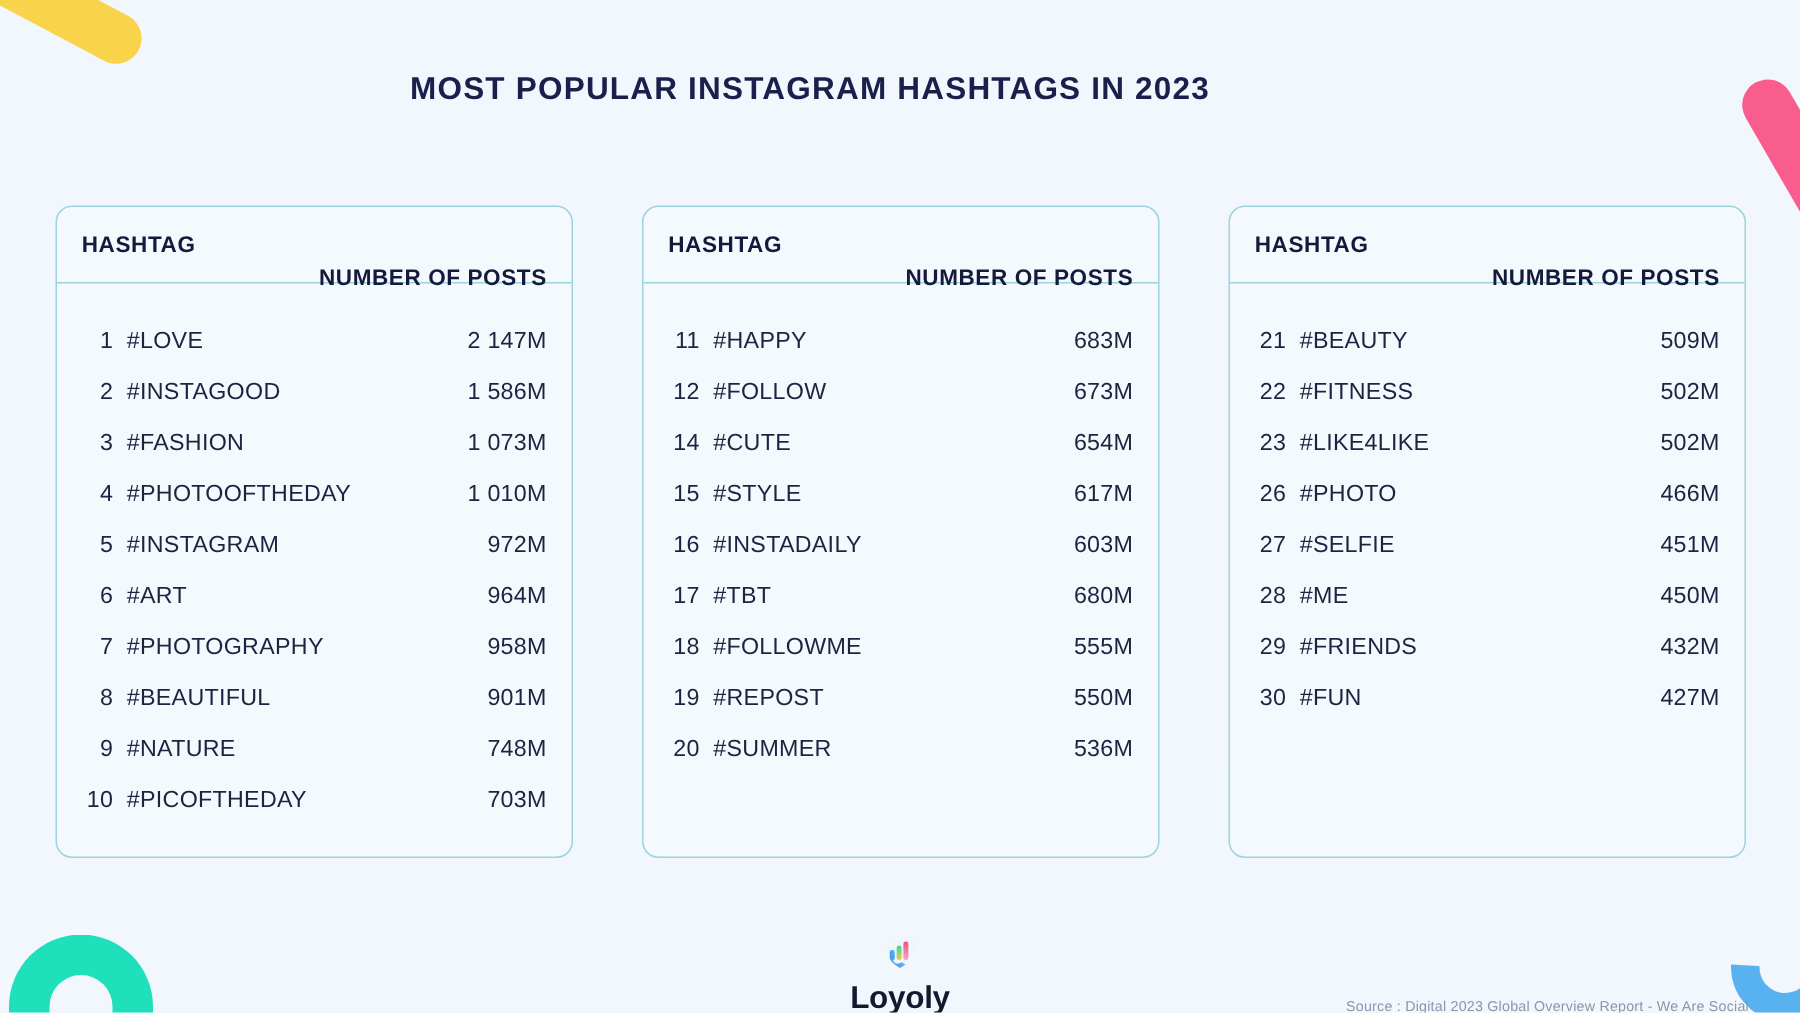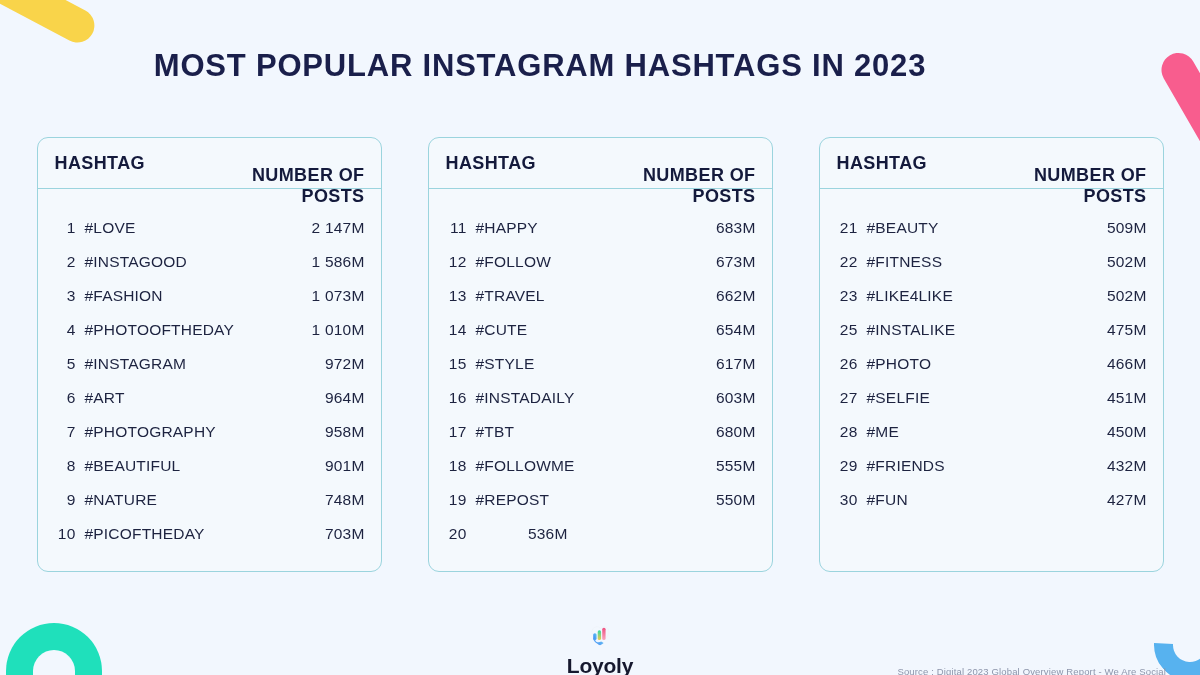--- a/index.html
+++ b/index.html
@@ -47,21 +47,21 @@
     border-right-color:transparent;
     transform:rotate(-42deg);
     box-sizing:border-box;
   }
 
   
   #page-title {
     position:absolute;
     top:48px; left:0; width:1080px;
     text-align:center;
-    font-size:31px;
+    font-size:21px;
     font-weight:bold;
     letter-spacing:0.8px;
     color:#1a1f4b;
   }
 
   
   #cards {
     position:absolute;
     top:137px; left:0; width:1200px;
     display:flex;
@@ -78,21 +78,21 @@
     flex-direction:column;
   }
   .card-header {
     height:51px;
     flex:0 0 51px;
     border-bottom:1.6px solid #9bd4de;
     display:flex;
     align-items:center;
     padding:0 16px 0 17px;
     color:#141a3c;
-    font-size:18px;
+    font-size:15px;
     font-weight:bold;
     letter-spacing:0.4px;
   }
   .col-tag-head { flex:0 0 132px; }
   .col-num-head { flex:1; text-align:right;margin-top:45px; }
 
   .card-body {
     flex:1;
     padding:22px 16px 0 17px;
     display:flex;
@@ -229,25 +229,20 @@
           <span class="rank">11</span>
           <span class="tag">#HAPPY</span>
           <span class="posts">683M</span>
         </div>
         <div class="row">
           <span class="rank">12</span>
           <span class="tag">#FOLLOW</span>
           <span class="posts">673M</span>
         </div>
         <div class="row">
-          <span class="rank">13</span>
-          <span class="tag">#TRAVEL</span>
-          <span class="posts">662M</span>
-        </div>
-        <div class="row">
           <span class="rank">14</span>
           <span class="tag">#CUTE</span>
           <span class="posts">654M</span>
         </div>
         <div class="row">
           <span class="rank">15</span>
           <span class="tag">#STYLE</span>
           <span class="posts">617M</span>
         </div>
         <div class="row">
@@ -265,20 +260,21 @@
           <span class="tag">#FOLLOWME</span>
           <span class="posts">555M</span>
         </div>
         <div class="row">
           <span class="rank">19</span>
           <span class="tag">#REPOST</span>
           <span class="posts">550M</span>
         </div>
         <div class="row">
           <span class="rank">20</span>
+          <span class="tag">#SUMMER</span>
           <span class="posts">536M</span>
         </div>
       </div>
     </div>
     <div class="card">
       <div class="card-header">
         <span class="col-tag-head">HASHTAG</span>
         <span class="col-num-head">NUMBER OF POSTS</span>
       </div>
       <div class="card-body">
@@ -289,25 +285,20 @@
         </div>
         <div class="row">
           <span class="rank">22</span>
           <span class="tag">#FITNESS</span>
           <span class="posts">502M</span>
         </div>
         <div class="row">
           <span class="rank">23</span>
           <span class="tag">#LIKE4LIKE</span>
           <span class="posts">502M</span>
-        </div>
-        <div class="row">
-          <span class="rank">25</span>
-          <span class="tag">#INSTALIKE</span>
-          <span class="posts">475M</span>
         </div>
         <div class="row">
           <span class="rank">26</span>
           <span class="tag">#PHOTO</span>
           <span class="posts">466M</span>
         </div>
         <div class="row">
           <span class="rank">27</span>
           <span class="tag">#SELFIE</span>
           <span class="posts">451M</span>

